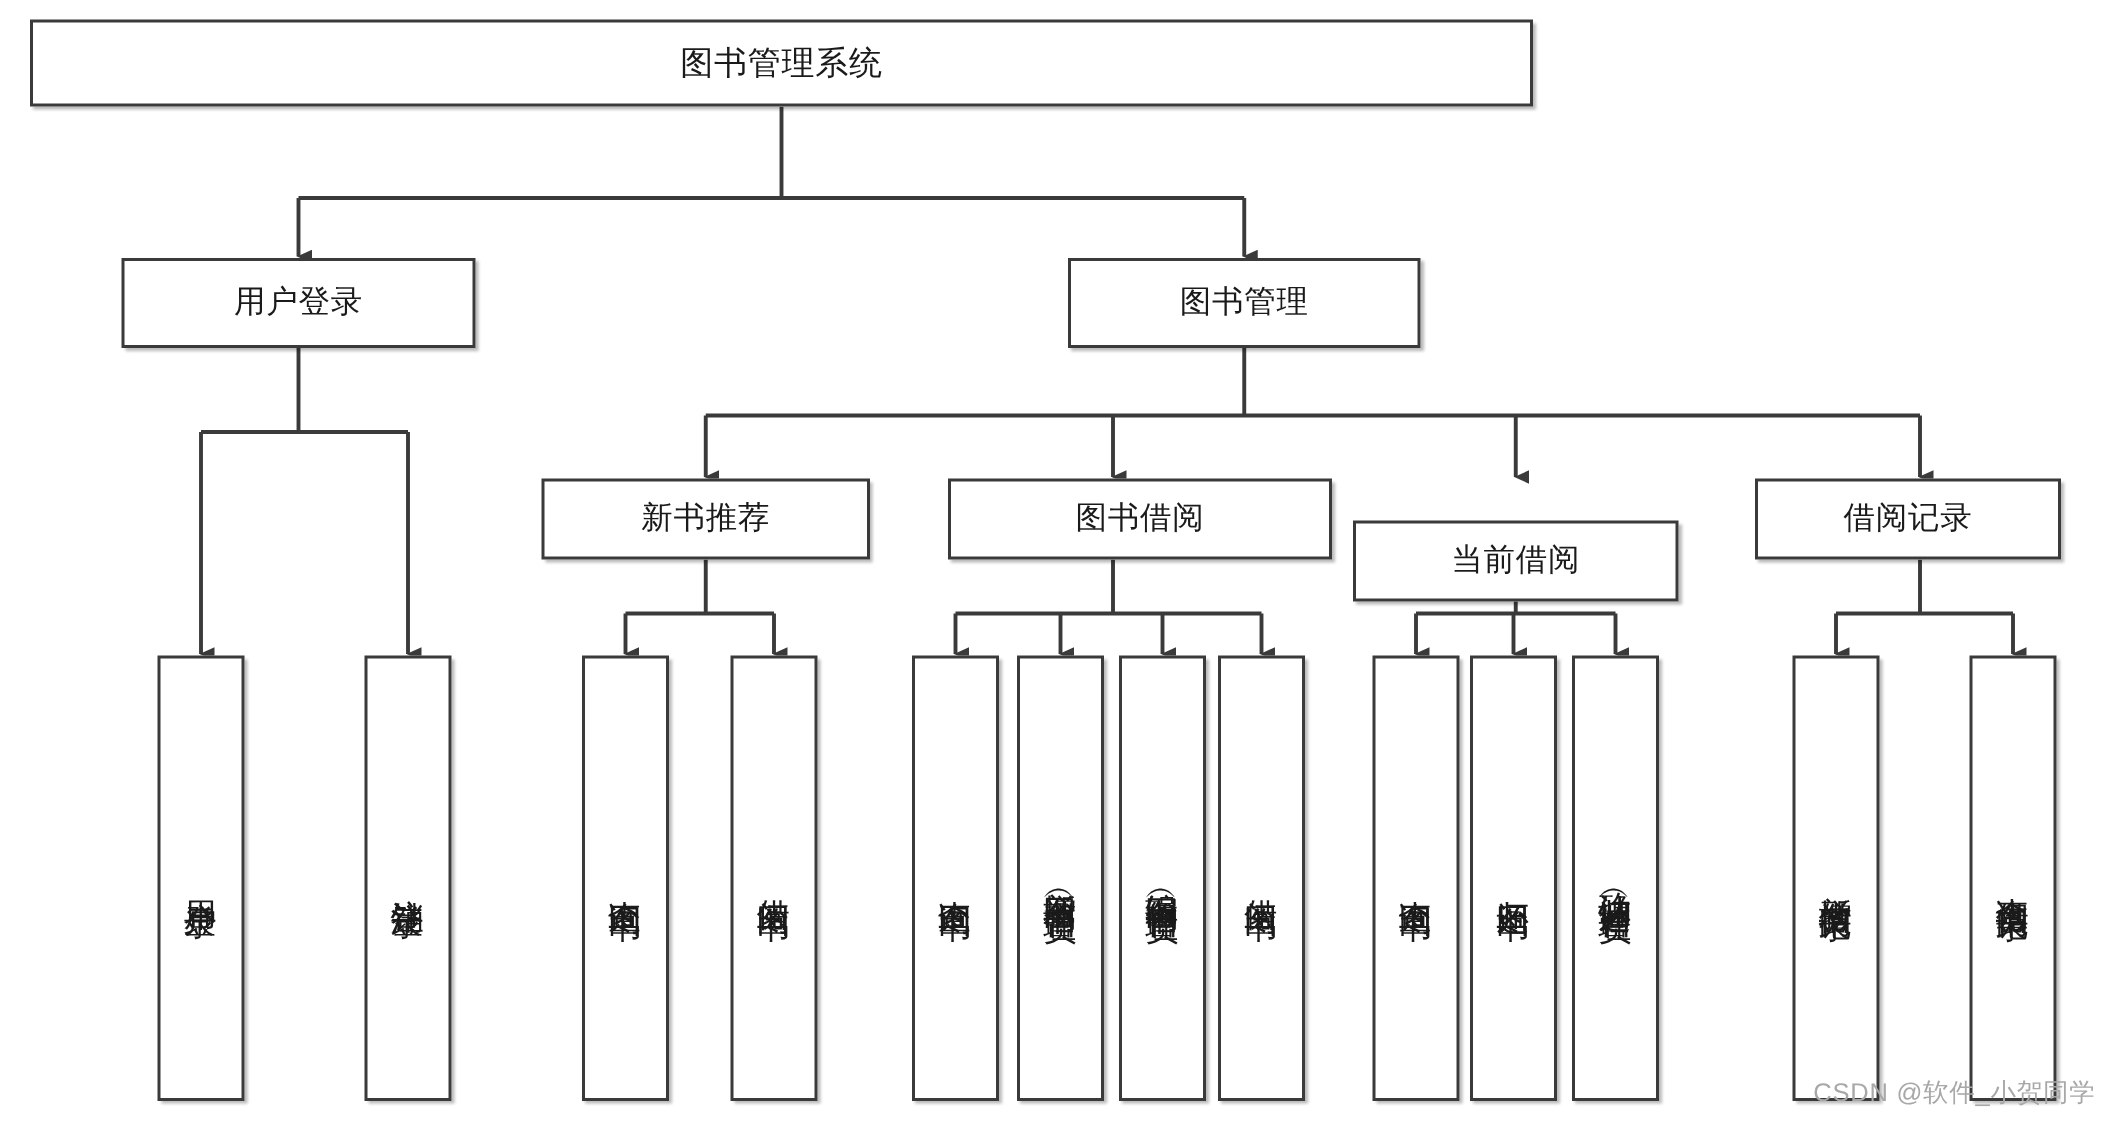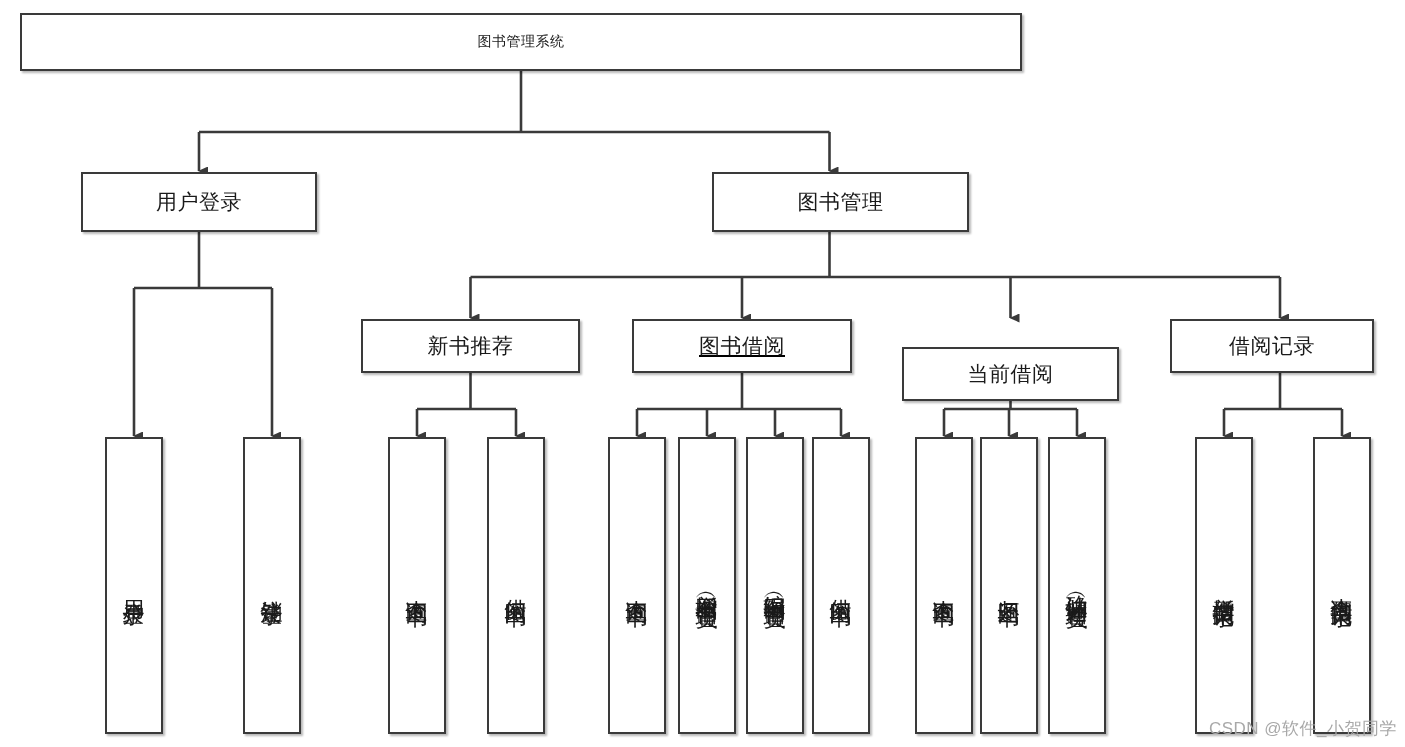--- a/index.html
+++ b/index.html
@@ -45,21 +45,21 @@
     text-align: center;
     white-space: nowrap;
   }
   .node.vertical .node-label {
     writing-mode: vertical-rl;
     text-orientation: upright;
     font-size: 22px;
     letter-spacing: 2px;
     line-height: 1.05;
   }
-  .node.root .node-label { font-size: 14px; }
+  .node.root .node-label { font-size: 22px; }
   #watermark {
     position: absolute;
     right: 8px;
     bottom: 7px;
     font-size: 17px;
     color: #a8a8a8;
     letter-spacing: 0.5px;
     white-space: nowrap;
     z-index: 5;
     pointer-events: none;
@@ -114,27 +114,27 @@
       </g>
   </svg>
 
   <div id="node-layer">
       <div class="node root" style="left: 20px; top: 13px; width: 1002px; height: 58px;">
         <span class="node-label">图书管理系统</span>
       </div>
       <div class="node" style="left: 81px; top: 172px; width: 236px; height: 60px;">
         <span class="node-label">用户登录</span>
       </div>
-      <div class="node" style="left: 712px; top: 172px; width: 257px; height: 60px;">
+      <div class="node" style="left: 712px; top: 172px; width: 235px; height: 60px;">
         <span class="node-label">图书管理</span>
       </div>
       <div class="node" style="left: 361px; top: 319px; width: 219px; height: 54px;">
         <span class="node-label">新书推荐</span>
       </div>
-      <div class="node" style="left: 632px; top: 319px; width: 220px; height: 54px; text-decoration: underline;">
+      <div class="node" style="left: 632px; top: 319px; width: 256px; height: 54px;">
         <span class="node-label">图书借阅</span>
       </div>
       <div class="node" style="left: 902px; top: 319px; width: 217px; height: 54px; margin-top: 28px;">
         <span class="node-label">当前借阅</span>
       </div>
       <div class="node" style="left: 1170px; top: 319px; width: 204px; height: 54px;">
         <span class="node-label">借阅记录</span>
       </div>
       <div class="node vertical" style="left: 105px; top: 437px; width: 58px; height: 297px;">
         <span class="node-label">用户登录</span>

